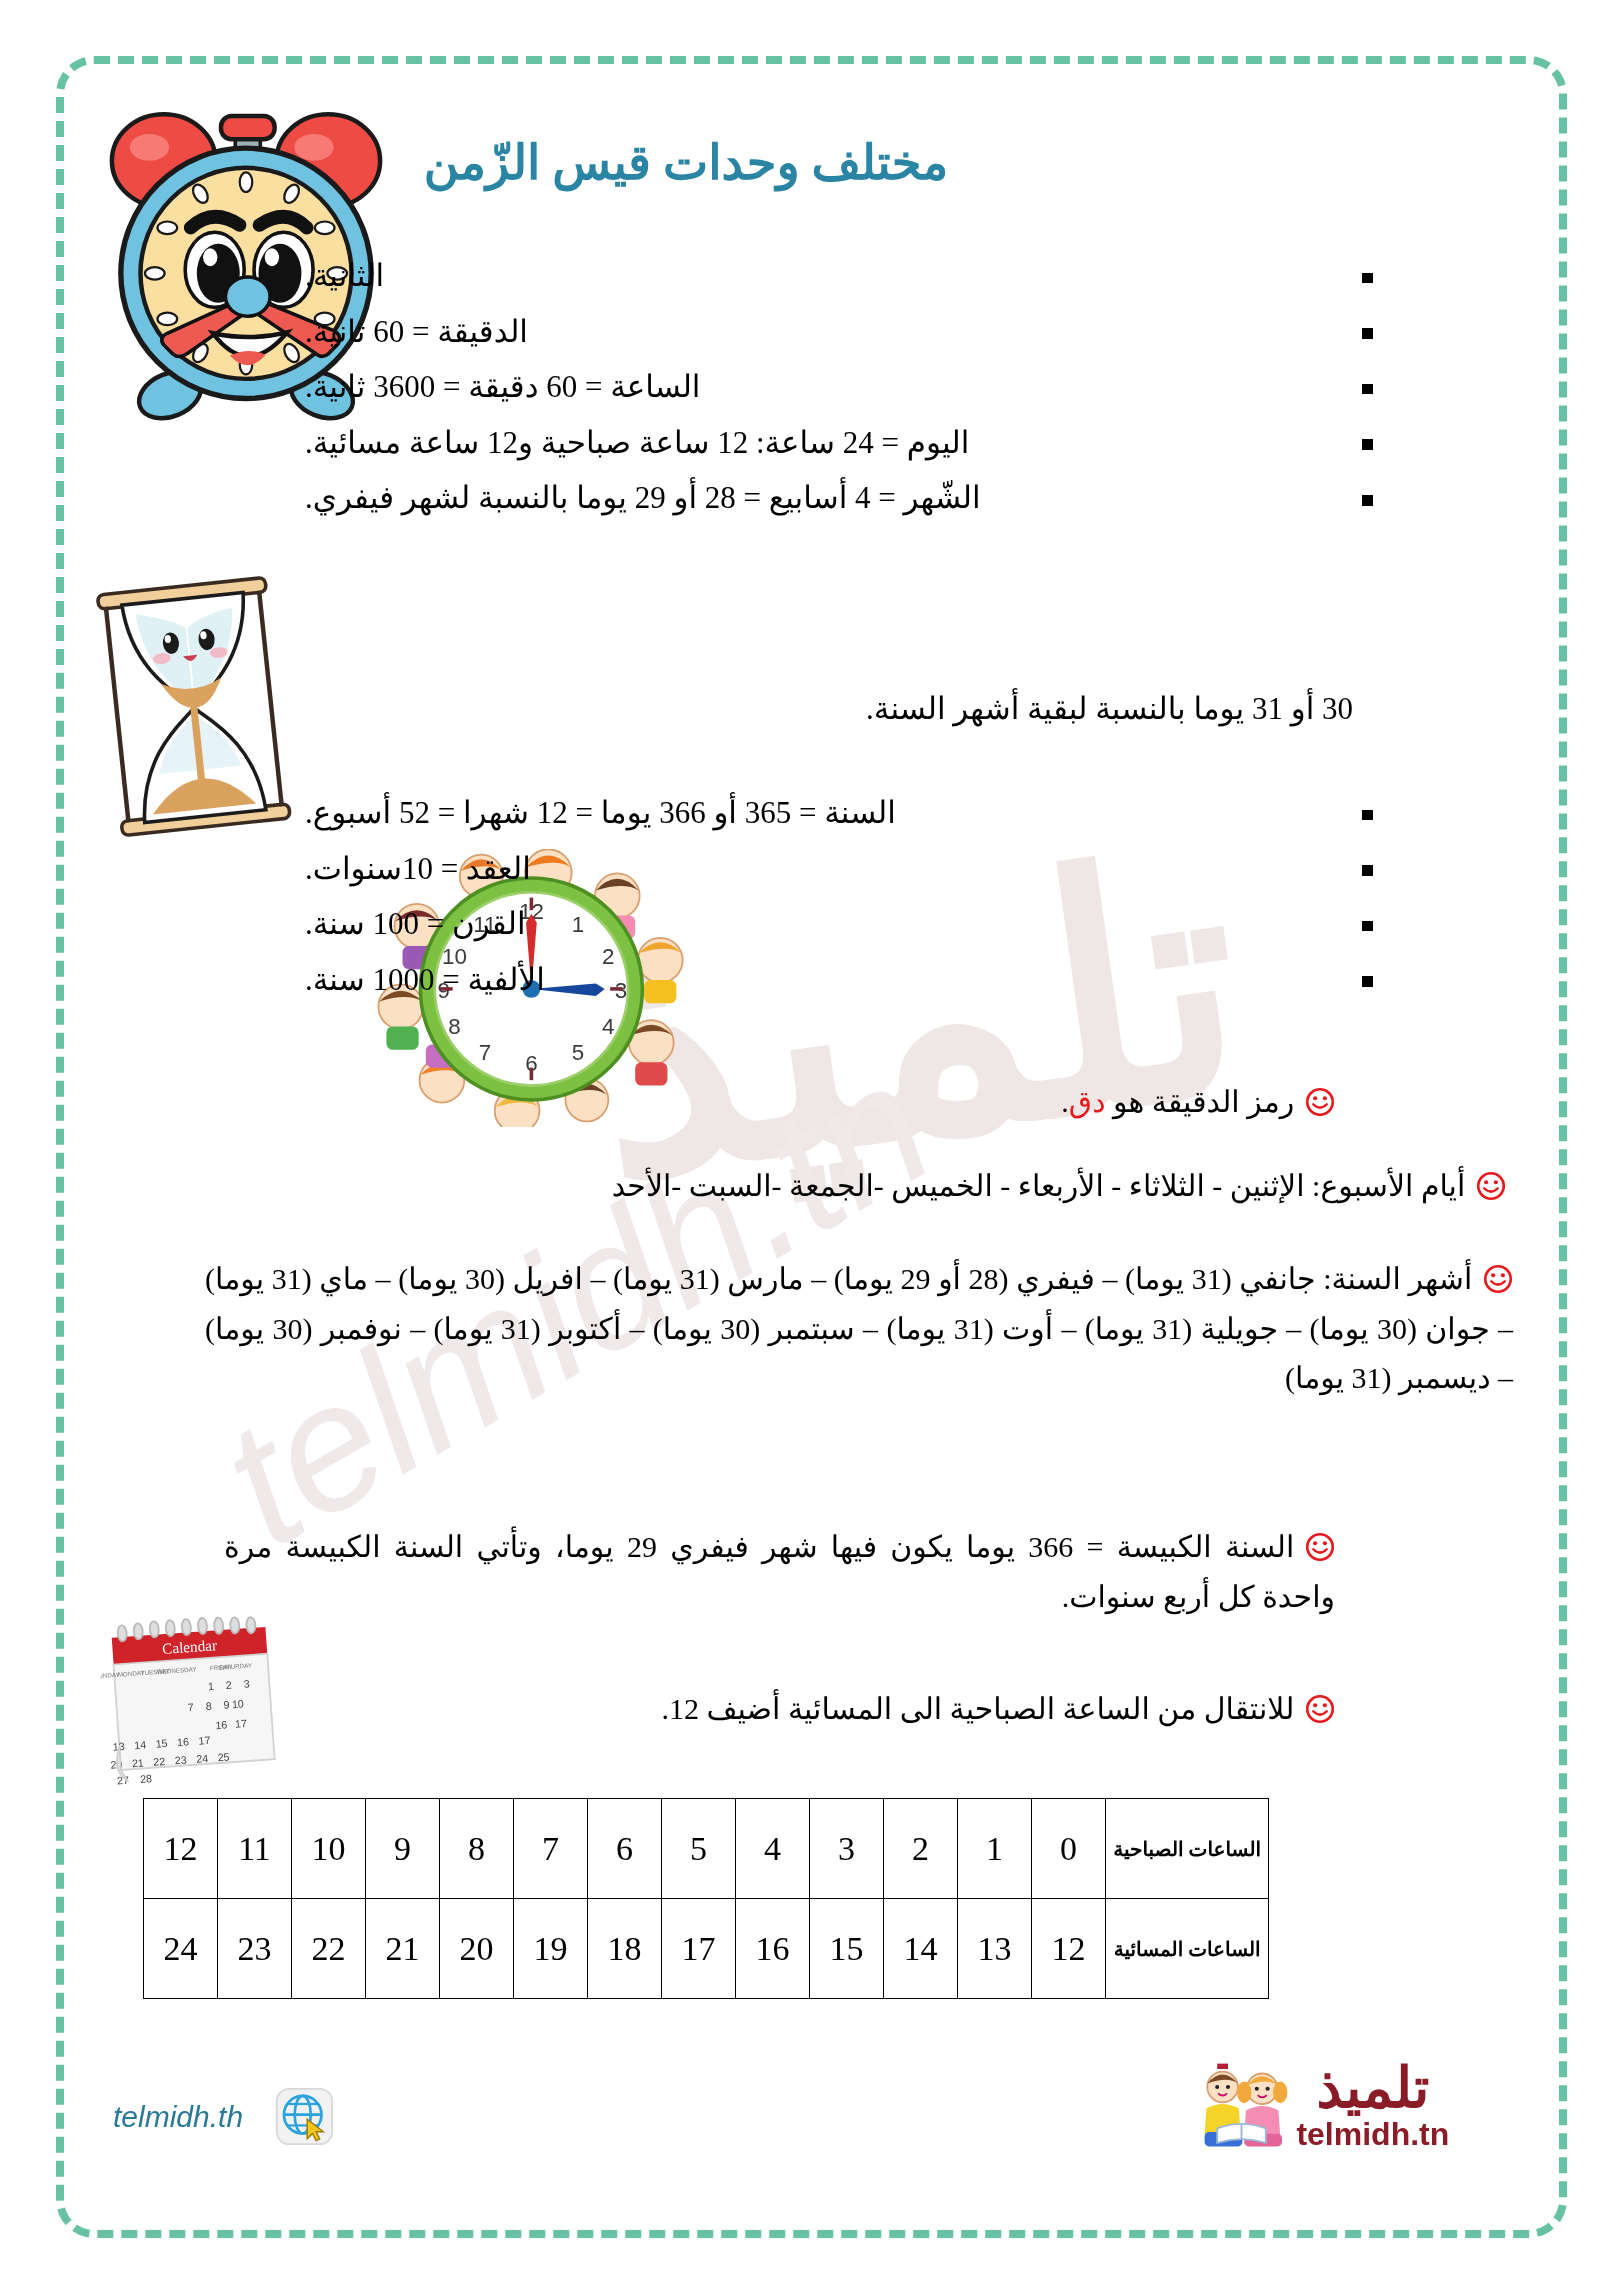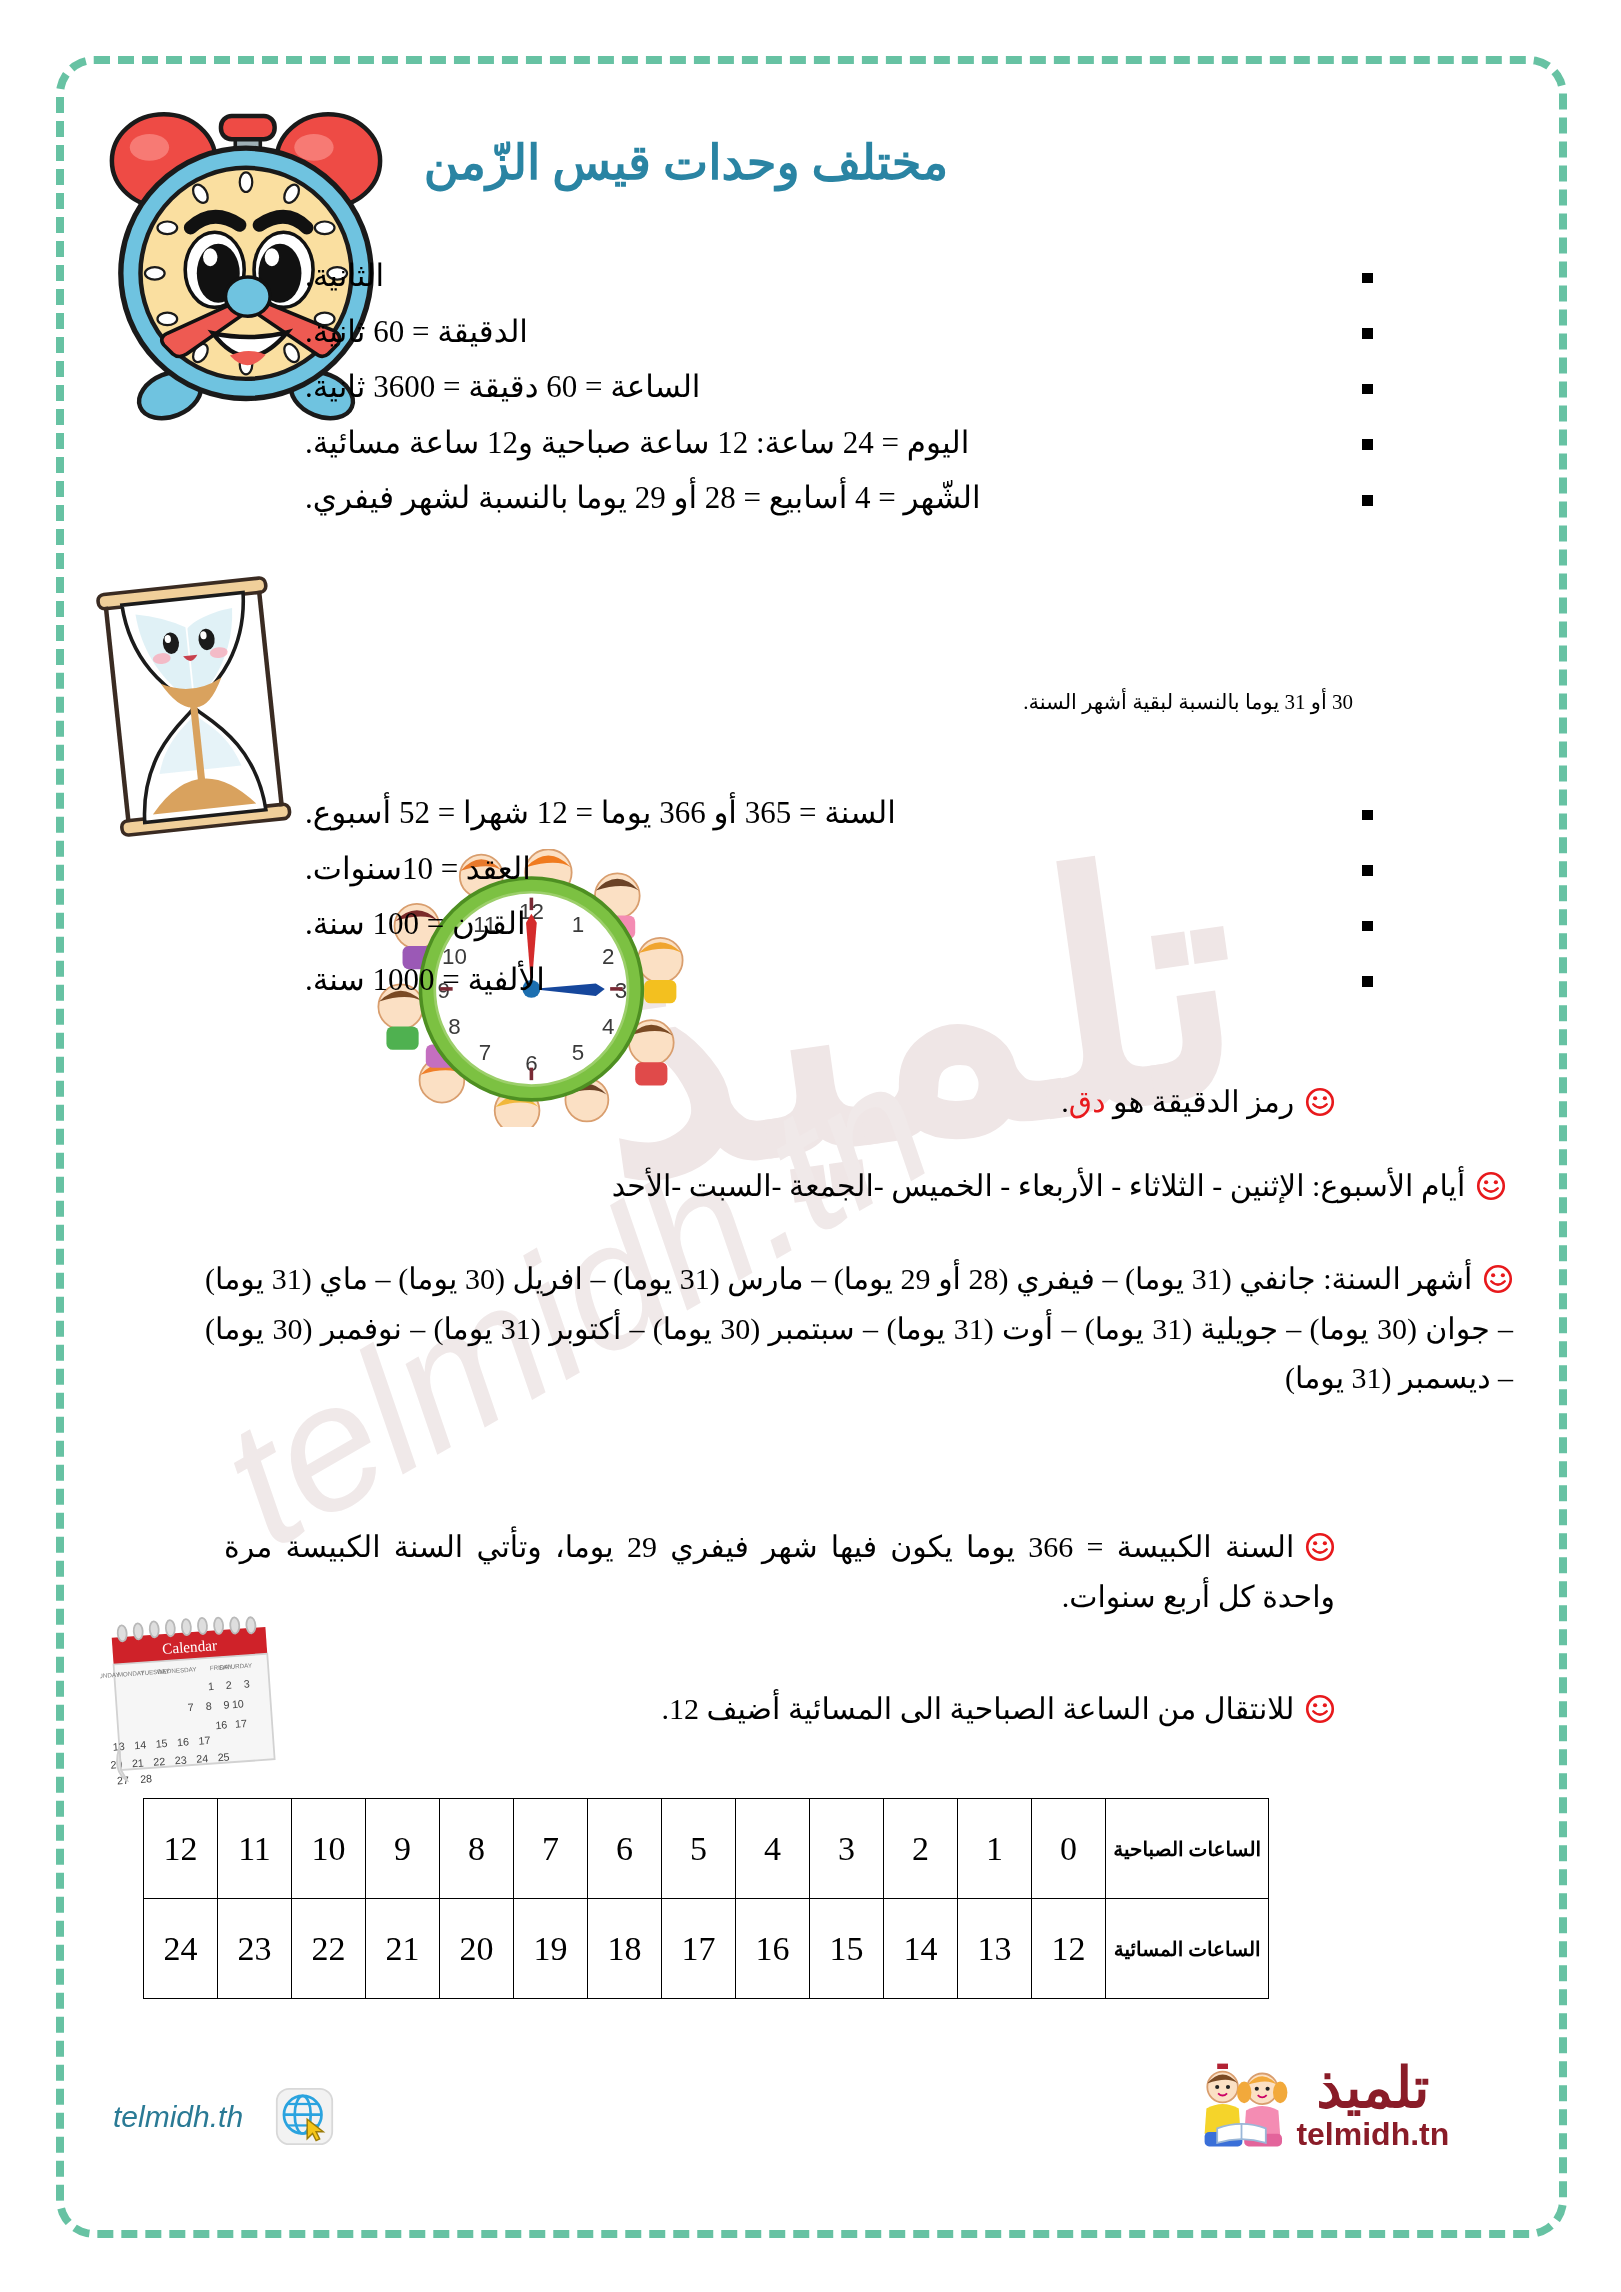--- a/index.html
+++ b/index.html
@@ -105,21 +105,21 @@
     right:7.2px; top:21.5px;
     width:10.7px; height:10.7px;
     background:#000;
   }
   .cont-line{
     position:absolute;
     right:269px; top:690px;
     width:985px;
     text-align:right;
     direction:rtl;
-    font-size:21px;
+    font-size:31px;
     color:#000;
     font-family:"Liberation Serif",serif;
   }
 
   
   .note{
     position:absolute;
     direction:rtl;
     text-align:right;
     font-size:30px;

